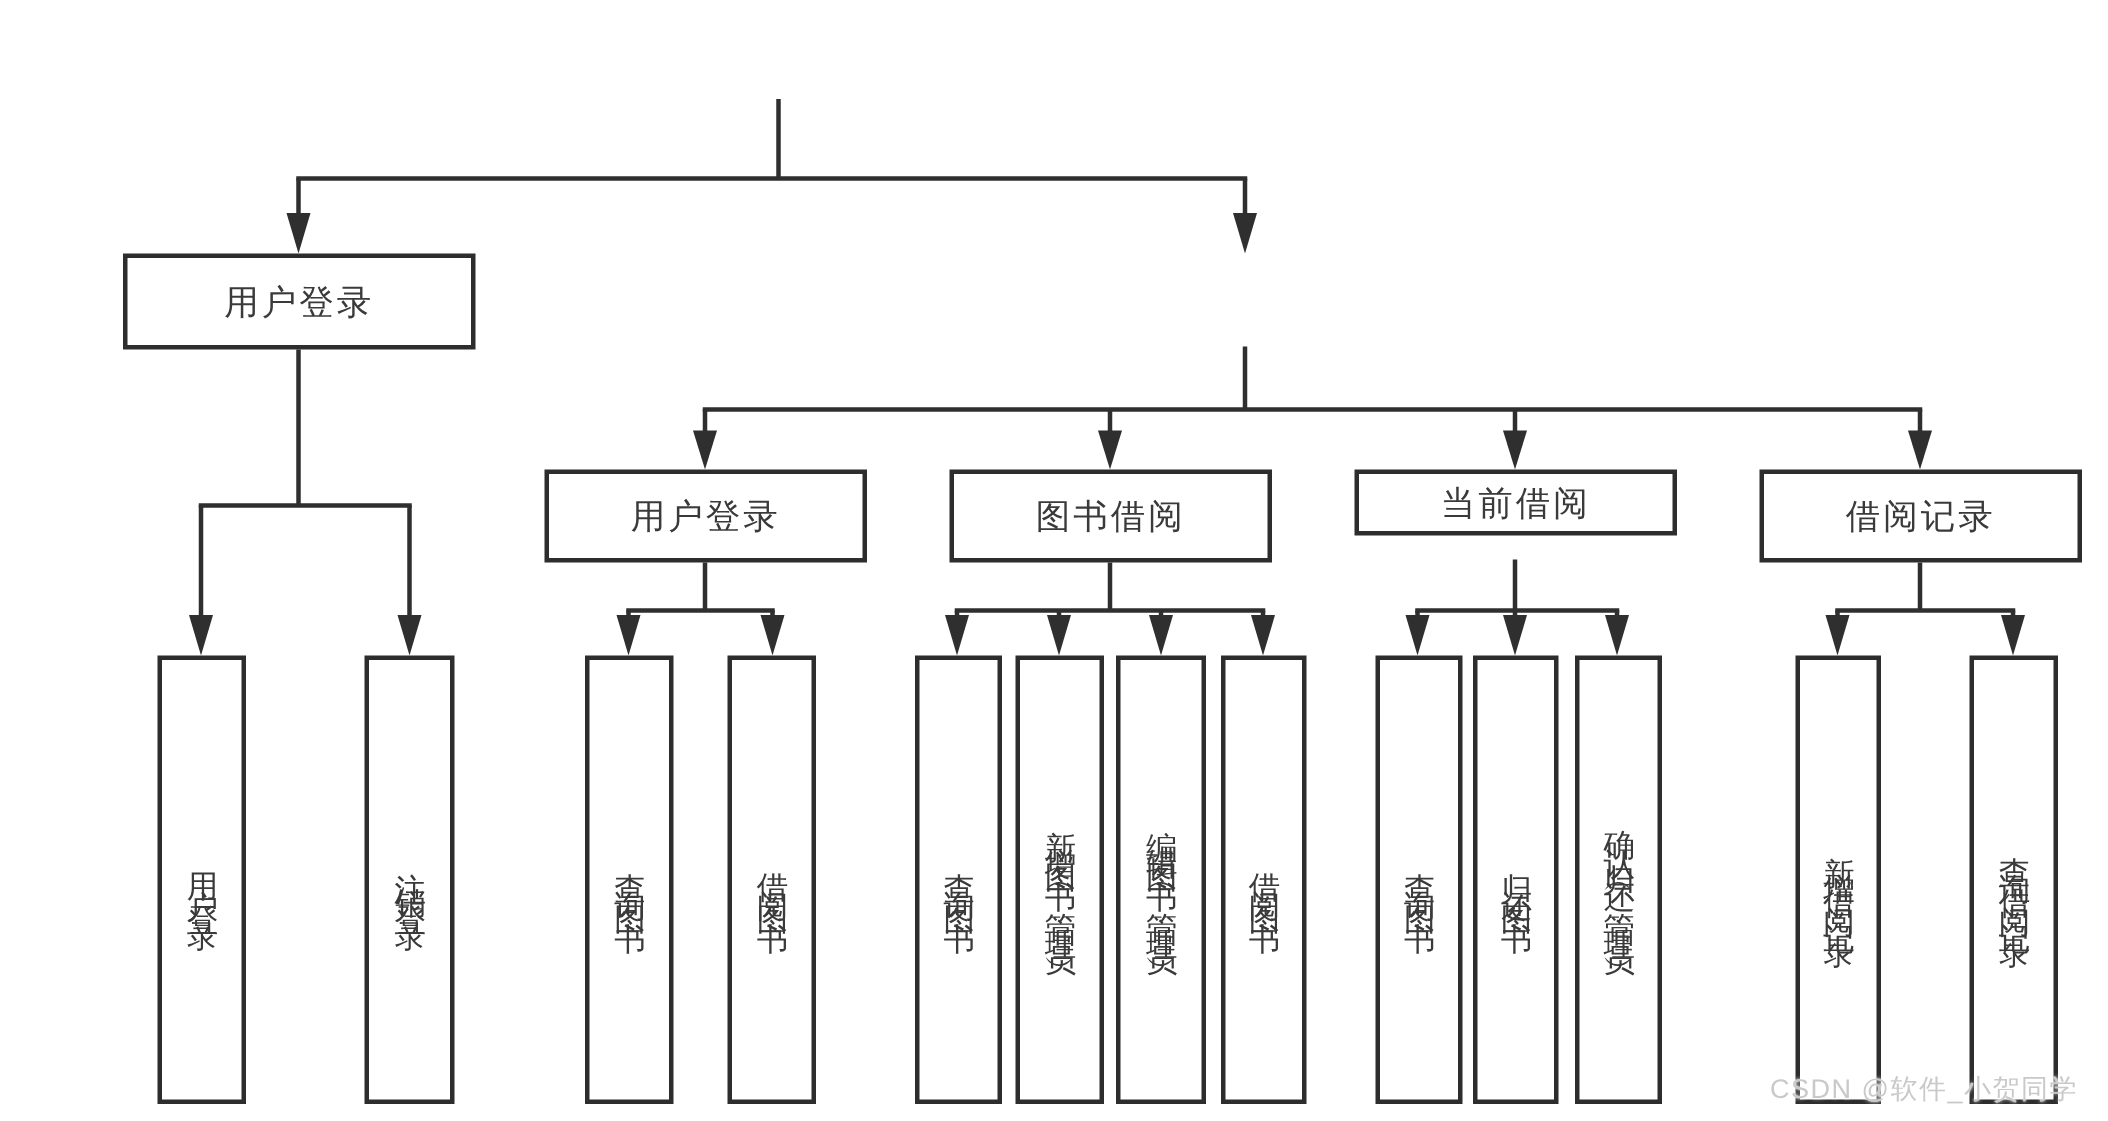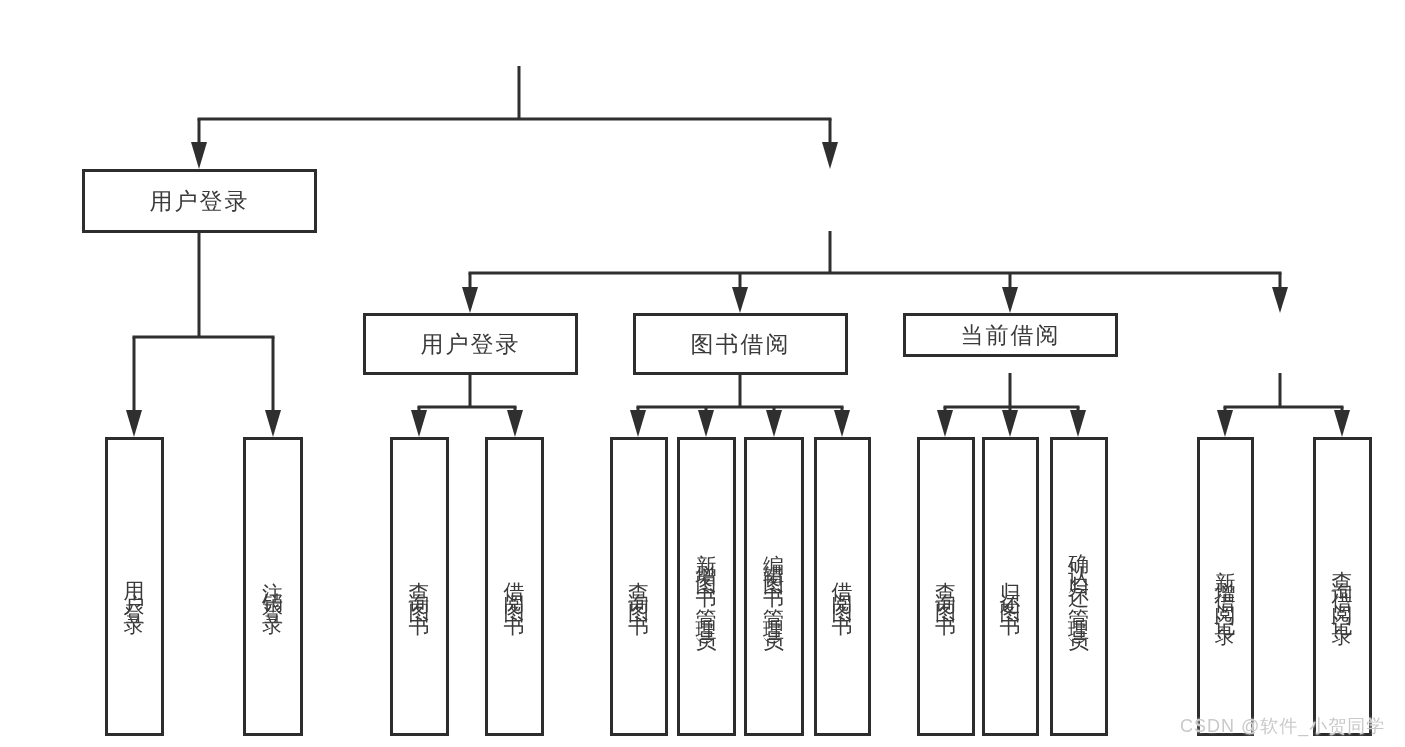--- a/index.html
+++ b/index.html
@@ -134,20 +134,23 @@
 
   <div class="box h-box" style="left:363px;top:313px;width:215px;height:62px">
     <span class="lbl">用户登录</span>
   </div>
   <div class="box h-box" style="left:633px;top:313px;width:215px;height:62px">
     <span class="lbl">图书借阅</span>
   </div>
   <div class="box h-box" style="left:903px;top:313px;width:215px;height:44px">
     <span class="lbl">当前借阅</span>
   </div>
+  <div class="box h-box" style="left:1173px;top:313px;width:215px;height:62px">
+    <span class="lbl">借阅记录</span>
+  </div>
 
   <div class="box v-box" style="left:105px;top:437px;width:59px;height:299px">
     <span class="lbl">用户登录</span>
   </div>
   <div class="box v-box" style="left:243px;top:437px;width:60px;height:299px">
     <span class="lbl">注销登录</span>
   </div>
 
   <div class="box v-box" style="left:390px;top:437px;width:59px;height:299px">
     <span class="lbl">查询图书</span>

